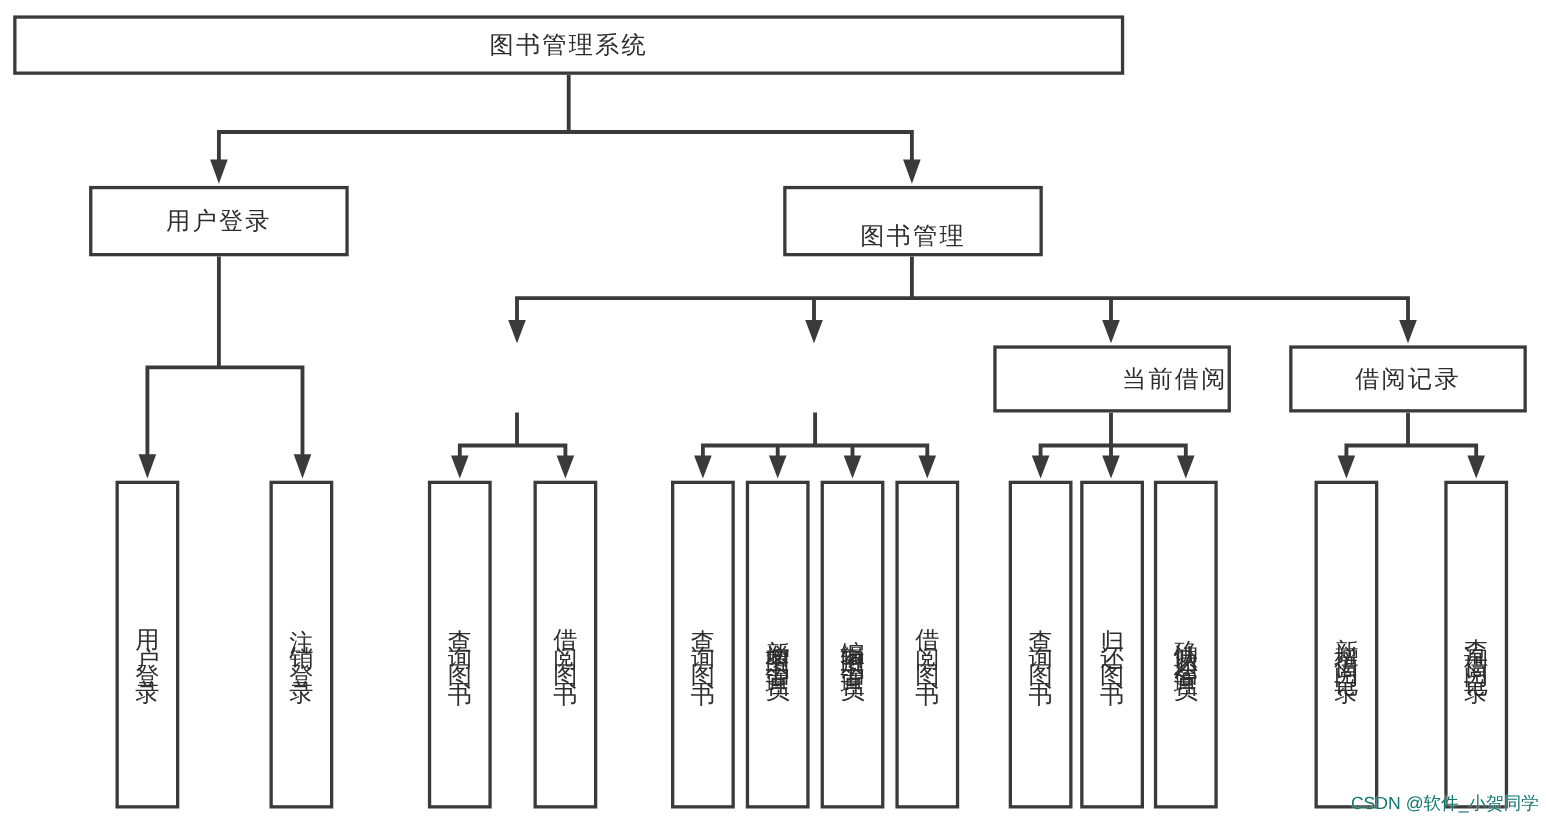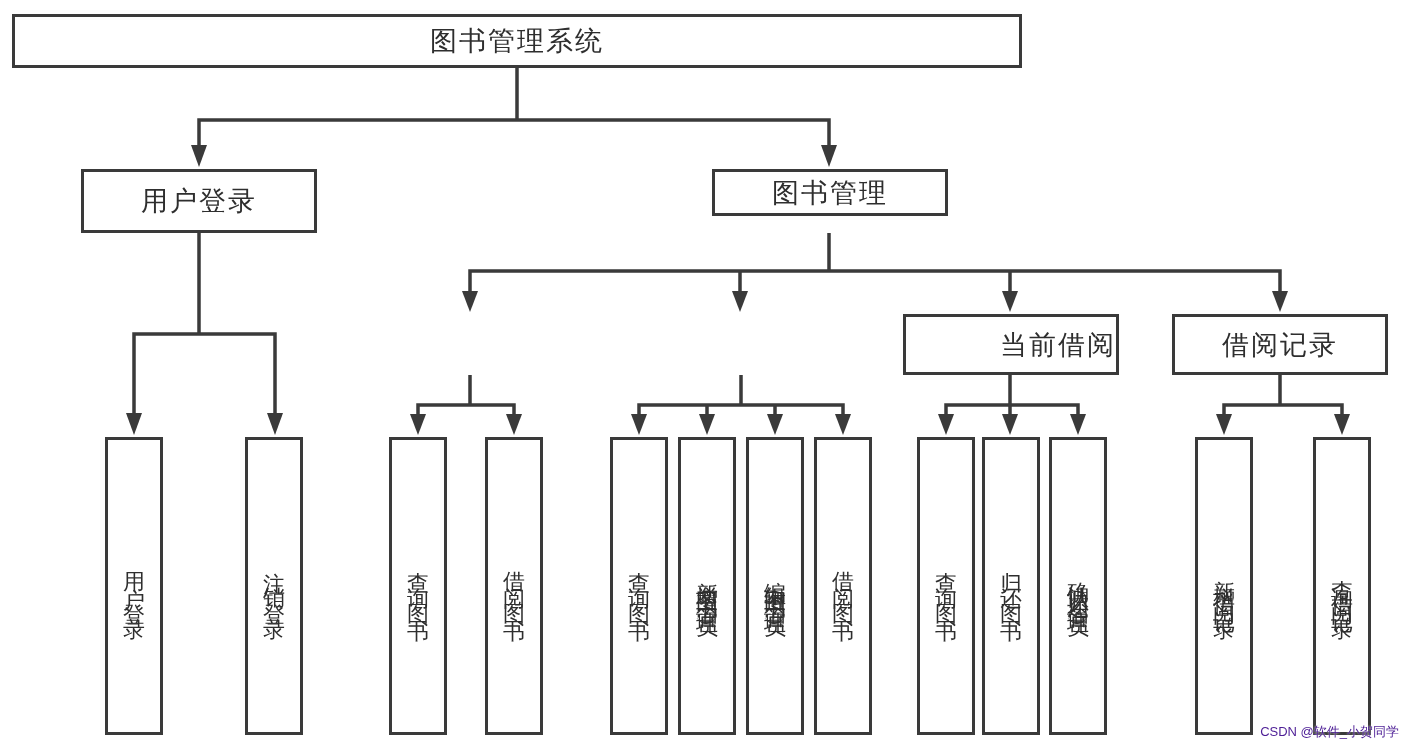--- a/index.html
+++ b/index.html
@@ -26,21 +26,21 @@
     box-sizing: border-box;
     background: #ffffff;
     border: 3px solid #3a3a3a;
     display: flex;
     align-items: center;
     justify-content: center;
     color: #2e2e2e;
     z-index: 2;
   }
   .hnode {
-    font-size: 27px;
+    font-size: 22px;
     letter-spacing: 2px;
     white-space: nowrap;
   }
   .leaf {
     top: 437px;
     width: 58px;
     height: 298px;
   }
   .leaf .vtext {
     writing-mode: vertical-rl;
@@ -48,21 +48,21 @@
     font-size: 22px;
     line-height: 1;
     white-space: nowrap;
   }
   .leaf .vtext.short { letter-spacing: 16px; }
   .leaf .vtext.med   { letter-spacing: 8px;  }
   .leaf .vtext.long  { letter-spacing: 5px;  }
 
   .b-root  { left: 12px;  top: 14px;  width: 1010px; height: 54px; }
   .b-login { left: 81px;  top: 169px; width: 236px;  height: 64px; }
-  .b-mgmt  { left: 712px; top: 169px; width: 236px;  height: 47px; }
+  .b-mgmt  { left: 712px; top: 169px; width: 236px;  height: 64px; align-items: flex-end; }
   .b-n3a   { left: 362px;  top: 314px; width: 216px; height: 61px; }
   .b-n3b   { left: 633px;  top: 314px; width: 216px; height: 61px; }
   .b-n3c   { left: 903px;  top: 314px; width: 216px; height: 61px; justify-content: flex-end; }
   .b-n3d   { left: 1172px; top: 314px; width: 216px; height: 61px; }
 
   .b-l1  { left: 105px;  }
   .b-l2  { left: 245px;  }
   .b-l3  { left: 389px;  }
   .b-l4  { left: 485px;  }
   .b-l5  { left: 610px;  }
@@ -72,22 +72,22 @@
   .b-l9  { left: 917px;  }
   .b-l10 { left: 982px;  }
   .b-l11 { left: 1049px; }
   .b-l12 { left: 1195px; }
   .b-l13 { left: 1313px; }
 
   .watermark {
     position: absolute;
     right: 6px;
     bottom: 6px;
-    font-size: 13px;
-    color: #4c1d95;
+    font-size: 16px;
+    color: #0f766e;
     text-shadow: 0 0 2px #ffffff;
     z-index: 3;
     white-space: nowrap;
   }
 </style>
 </head>
 <body>
 
 <div class="canvas">
 

